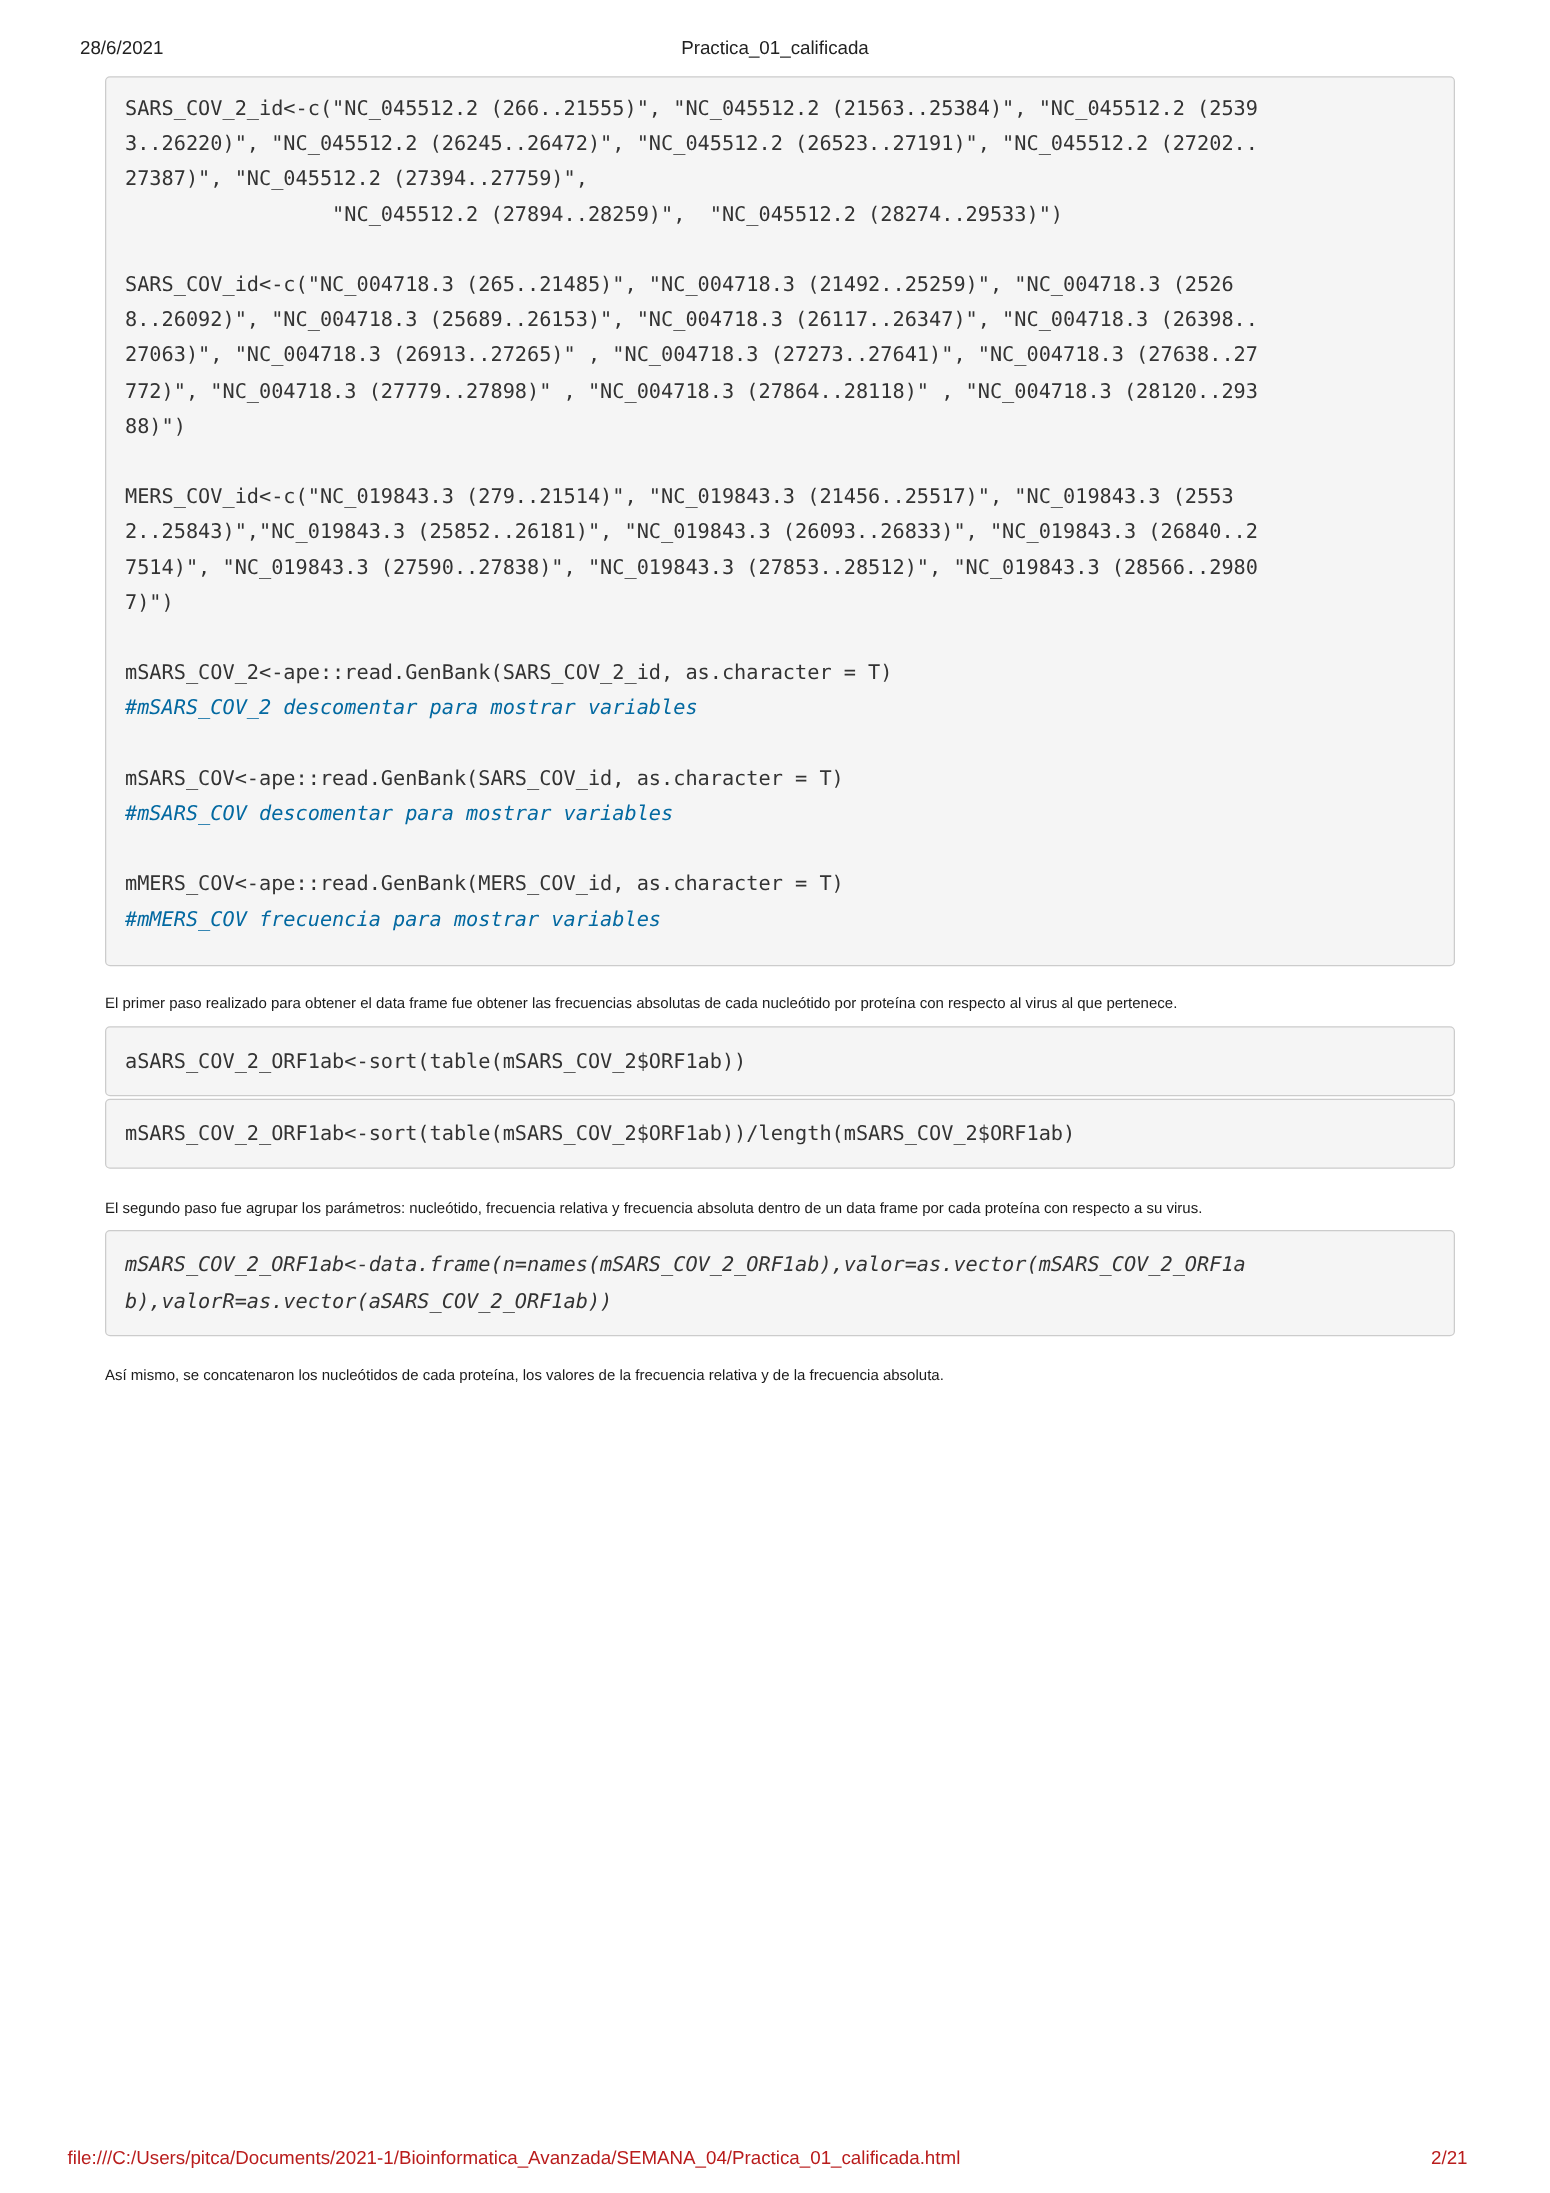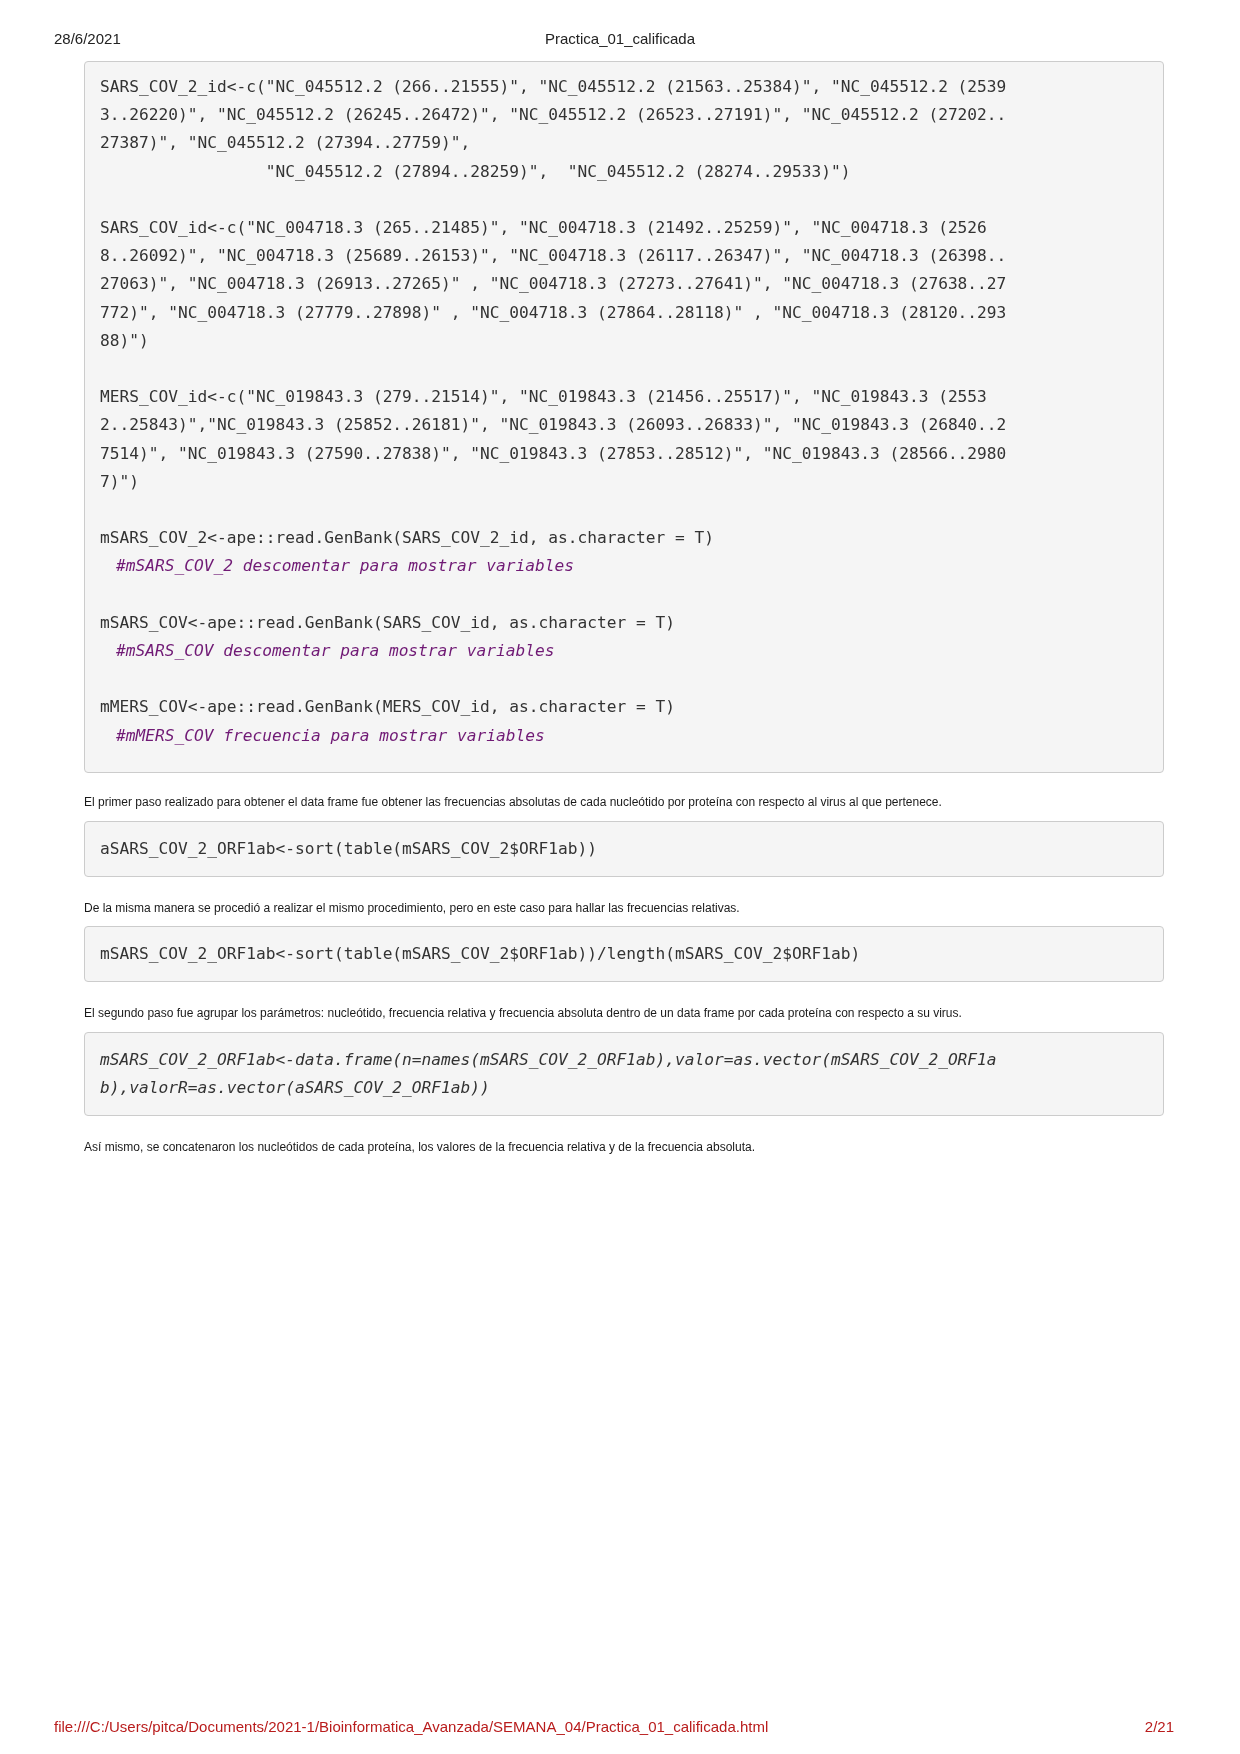--- a/index.html
+++ b/index.html
@@ -1,32 +1,32 @@
 <!DOCTYPE html>
 <html><head>
 <meta charset="utf-8">
 <style>
   html, body { margin: 0; padding: 0; background: #ffffff; }
   body { width: 1240px; height: 1754px; position: relative; overflow: hidden; font-family: "Liberation Sans", sans-serif; color: #1a1a1a; }
   .hdr { position: absolute; top: 30px; font-size: 15px; color: #222; }
-  .hdr-date { left: 54px; }
+  .hdr-date { left: 64px; }
   .hdr-title { left: 0; width: 1240px; text-align: center; }
   .ftr { position: absolute; top: 1718px; font-size: 15px; color: #b91c1c; }
   .ftr-path { left: 54px; }
   .ftr-page { right: 66px; }
 
   .content { position: absolute; left: 84px; top: 61px; width: 1080px; }
   pre.code {
     margin: 0; box-sizing: border-box; width: 1080px;
     background: #f5f5f5; border: 1px solid #cccccc; border-radius: 4px;
     padding: 11px 15px 12px 15px;
     font-family: "DejaVu Sans Mono", monospace; font-size: 16.2px; line-height: 28.2px;
     color: #333333; white-space: pre; overflow: hidden;
   }
-  pre.code .cm { font-style: italic; color: #701a75; margin-left: 16px; }
+  pre.code .cm { font-style: italic; color: #0369a1; }
   p.txt {
     margin: 0; font-size: 12px; line-height: 31.5px; text-align: justify; color: #1a1a1a;
   }
   .blk1 { height: 712px; padding-top: 10px; }
   .p1 { margin-top: 14px !important; }
   .c2 { margin-top: 2px !important; padding-top: 13px !important; padding-bottom: 13px !important; }
   .p2 { margin-top: 16px !important; }
   .c3 { margin-top: 2px !important; padding-top: 13px !important; padding-bottom: 13px !important; }
   .p3 { margin-top: 16px !important; }
   .c4 { margin-top: 2px !important; padding-top: 13px !important; padding-bottom: 13px !important; font-style: italic; }
@@ -60,21 +60,20 @@
 <span></span>
 <span>mSARS_COV&lt;-ape::read.GenBank(SARS_COV_id, as.character = T)</span>
 <span class="cm">#mSARS_COV descomentar para mostrar variables</span>
 <span></span>
 <span>mMERS_COV&lt;-ape::read.GenBank(MERS_COV_id, as.character = T)</span>
 <span class="cm">#mMERS_COV frecuencia para mostrar variables</span></pre>
 
   <p class="txt p1">El primer paso realizado para obtener el data frame fue obtener las frecuencias absolutas de cada nucleótido por proteína con respecto al virus al que pertenece.</p>
   <pre class="code c2"><span>aSARS_COV_2_ORF1ab&lt;-sort(table(mSARS_COV_2$ORF1ab))</span></pre>
 
-  <p class="txt p2">De la misma manera se procedió a realizar el mismo procedimiento, pero en este caso para hallar las frecuencias relativas.</p>
   <pre class="code c3"><span>mSARS_COV_2_ORF1ab&lt;-sort(table(mSARS_COV_2$ORF1ab))/length(mSARS_COV_2$ORF1ab)</span></pre>
 
   <p class="txt p3">El segundo paso fue agrupar los parámetros: nucleótido, frecuencia relativa y frecuencia absoluta dentro de un data frame por cada proteína con respecto a su virus.</p>
   <pre class="code c4"><span>mSARS_COV_2_ORF1ab&lt;-data.frame(n=names(mSARS_COV_2_ORF1ab),valor=as.vector(mSARS_COV_2_ORF1a</span>
 <span>b),valorR=as.vector(aSARS_COV_2_ORF1ab))</span></pre>
 
   <p class="txt p4">Así mismo, se concatenaron los nucleótidos de cada proteína, los valores de la frecuencia relativa y de la frecuencia absoluta.</p>
 </div>
 
 <div class="ftr ftr-path">file:///C:/Users/pitca/Documents/2021-1/Bioinformatica_Avanzada/SEMANA_04/Practica_01_calificada.html</div>

